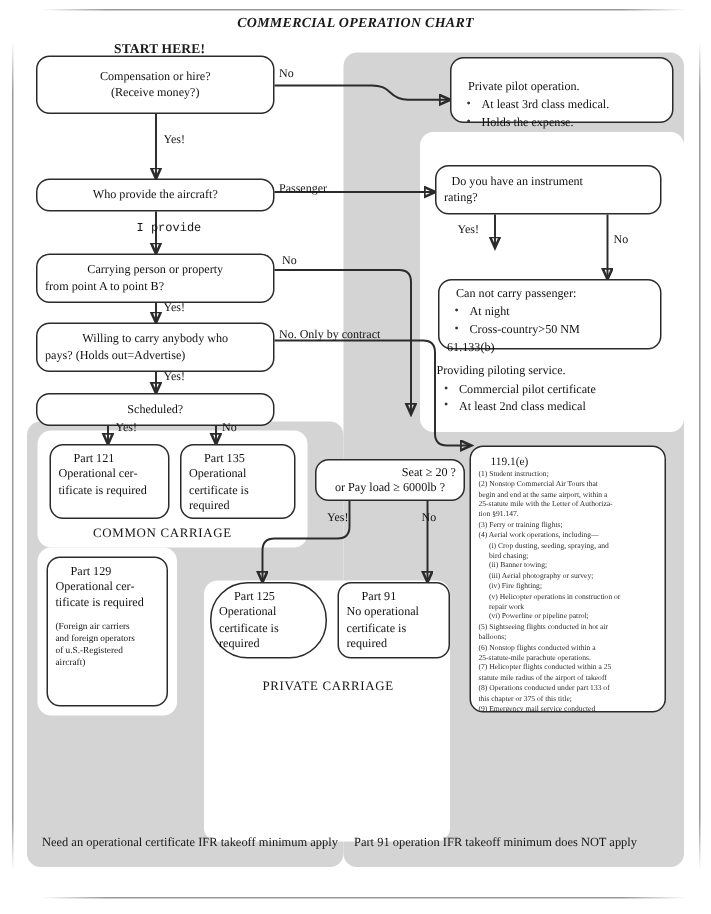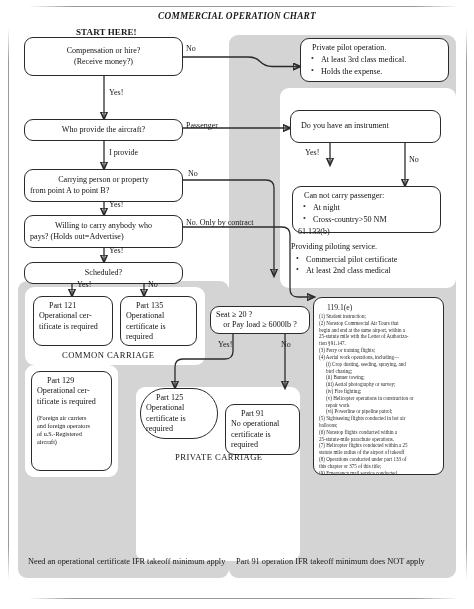--- a/index.html
+++ b/index.html
@@ -127,34 +127,35 @@
     <path d="M233,333 V351 q0,8 -8,8 H183 q-8,0 -8,8 V388" marker-end="url(#ah)"></path>
 
     <path d="M285,333 V388" marker-end="url(#ah)"></path>
   </svg>
 
   <div class="node ctr rowtxt" style="left:24px;top:37px;width:159px;height:39px;">
     <span class="ln">Compensation or hire?</span>
     <span class="ln">(Receive money?)</span>
   </div>
 
-  <div class="node" style="left:300px;top:38px;width:149px;height:44px;padding:4px 5px;">
+  <div class="node" style="left:300px;top:38px;width:149px;height:44px;padding:14px 5px;">
     <span class="ln" style="padding-left:6px;">Private pilot operation.</span>
     <ul class="blist">
       <li>At least 3rd class medical.</li>
       <li>Holds the expense.</li>
     </ul>
   </div>
 
   <div class="node center" style="left:24px;top:119px;width:159px;height:22px;">
     <span>Who provide the aircraft?</span>
   </div>
 
   <div class="node rowtxt" style="left:290px;top:110px;width:151px;height:33px;padding:3px 5px;">
     <span class="ln" style="padding-left:5px;">Do you have an instrument</span>
+    <span class="ln">rating?</span>
   </div>
 
 
   <div class="node" style="left:292px;top:186px;width:149px;height:47px;padding:4px 5px;">
     <span class="ln" style="padding-left:6px;">Can not carry passenger:</span>
     <ul class="blist">
       <li>At night</li>
       <li>Cross-country&gt;50 NM</li>
     </ul>
     <span class="ln">61.133(b)</span>
@@ -201,32 +202,32 @@
     <span class="ln" style="padding-left:10px;">Part 129</span>
     <span class="ln">Operational cer-</span>
     <span class="ln">tificate is required</span>
     <span class="ln" style="font-size:6.2px;margin-top:7px;">(Foreign air carriers</span>
     <span class="ln" style="font-size:6.2px;">and foreign operators</span>
     <span class="ln" style="font-size:6.2px;">of u.S.-Registered</span>
     <span class="ln" style="font-size:6.2px;">aircraft)</span>
   </div>
 
   <div class="node rowtxt" style="left:210px;top:306px;width:100px;height:28px;">
-    <span class="ln" style="text-align:left;">Seat ≥ 20 ?</span>
+    <span class="ln" style="text-align:right;">Seat ≥ 20 ?</span>
     <span class="ln" style="text-align:center;">or Pay load ≥ 6000lb ?</span>
   </div>
 
   <div class="node" style="left:140px;top:388px;width:78px;height:51px;padding:4px 5px;border-radius:25px;">
     <span class="ln" style="padding-left:10px;">Part 125</span>
     <span class="ln">Operational</span>
     <span class="ln">certificate is</span>
     <span class="ln">required</span>
   </div>
 
-  <div class="node" style="left:225px;top:388px;width:75px;height:51px;padding:4px 5px;margin-top:16px;">
+  <div class="node" style="left:225px;top:388px;width:75px;height:51px;padding:4px 5px;">
     <span class="ln" style="padding-left:10px;">Part 91</span>
     <span class="ln">No operational</span>
     <span class="ln">certificate is</span>
     <span class="ln">required</span>
   </div>
 
   <div class="caption" style="left:175px;top:452px;">PRIVATE CARRIAGE</div>
 
   <div id="box-119" style="left:313px;top:297px;width:131px;height:178px;">
     <div class="hd">119.1(e)</div>
@@ -255,21 +256,21 @@
       <div class="it">(8) Operations conducted under part 133 of</div>
       <div class="it">this chapter or 375 of this title;</div>
       <div class="it">(9) Emergency mail service conducted</div>
 
     </div>
   </div>
 
   <div class="elabel" style="left:186px;top:44px;">No</div>
   <div class="elabel" style="left:109px;top:88px;">Yes!</div>
   <div class="elabel" style="left:186px;top:121px;">Passenger</div>
-  <div class="elabel" style="left:109px;top:148px;">I provide</div>
+  <div class="elabel" style="left:91px;top:148px;font-family:Liberation Mono, monospace;">I provide</div>
   <div class="elabel" style="left:305px;top:148px;">Yes!</div>
   <div class="elabel" style="left:409px;top:155px;">No</div>
   <div class="elabel" style="left:188px;top:169px;">No</div>
   <div class="elabel" style="left:109px;top:200px;">Yes!</div>
   <div class="elabel" style="left:186px;top:218px;">No. Only by contract</div>
   <div class="elabel" style="left:109px;top:246px;">Yes!</div>
   <div class="elabel" style="left:77px;top:280px;">Yes!</div>
   <div class="elabel" style="left:148px;top:280px;">No</div>
   <div class="elabel" style="left:218px;top:340px;">Yes!</div>
   <div class="elabel" style="left:281px;top:340px;">No</div>

